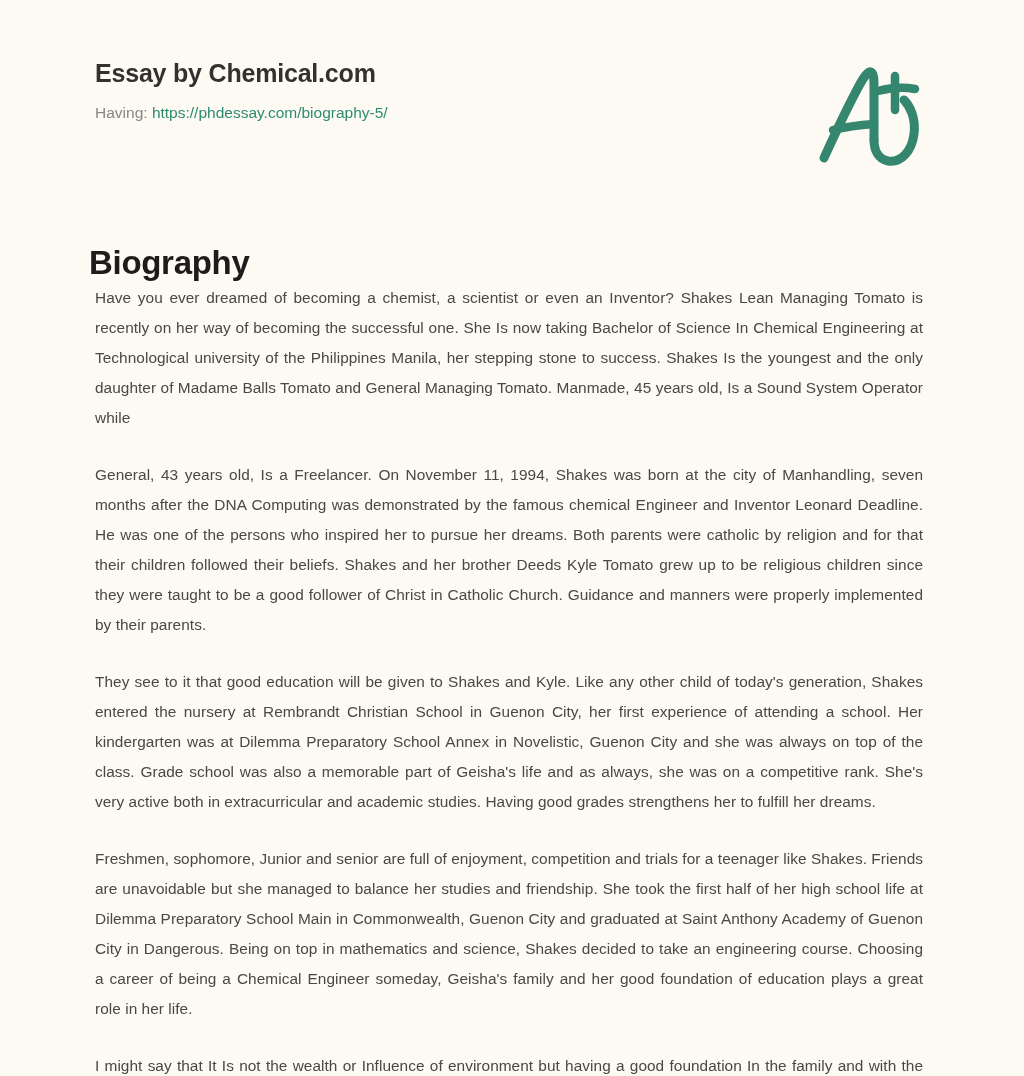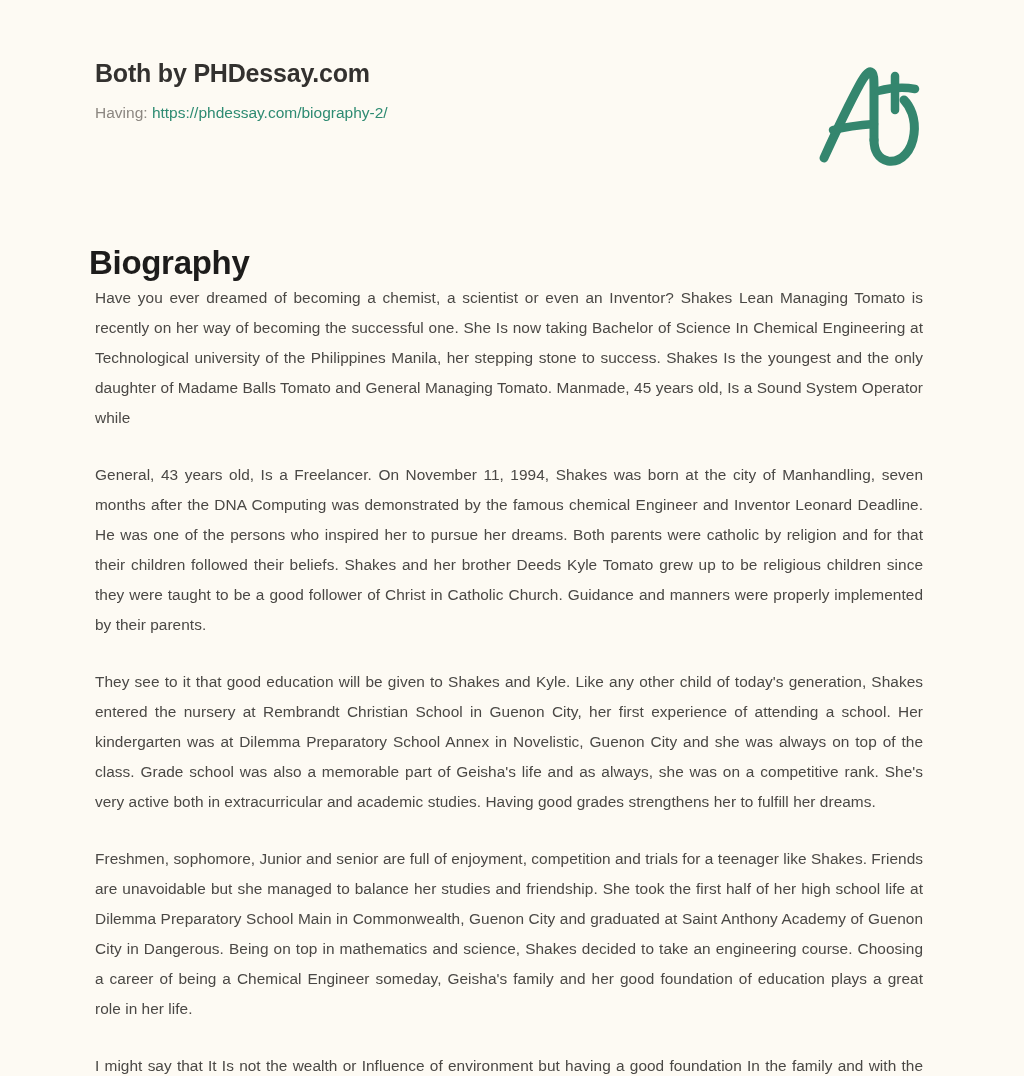--- a/index.html
+++ b/index.html
@@ -87,24 +87,24 @@
     letter-spacing: 0.05px;
   }
   .article p:last-child { margin-bottom: 0; }
 </style>
 </head>
 <body>
 
 <div class="page">
 
   <div class="header">
-    <div class="brand-line">Both by PHDessay.com</div>
+    <div class="brand-line">Essay by Chemical.com</div>
     <div class="source-line">
       <span>Having:</span>
-      <a class="source-link" href="#">https://phdessay.com/biography-2/</a>
+      <a class="source-link" href="#">https://phdessay.com/biography-5/</a>
     </div>
   </div>
 
   <div class="logo">
     <svg viewBox="0 0 118 112" xmlns="http://www.w3.org/2000/svg">
       <g fill="none" stroke="#34866E" stroke-linecap="round" stroke-linejoin="round">
 
         <path d="M12 100 C 22 78, 36 48, 48 26 C 52 19, 56 13, 59 14 C 62 15, 62 22, 62 30 C 62 48, 62 68, 62 82" stroke-width="9"></path>
 
         <path d="M21 72 C 33 69, 48 67, 62 66" stroke-width="8.5"></path>

